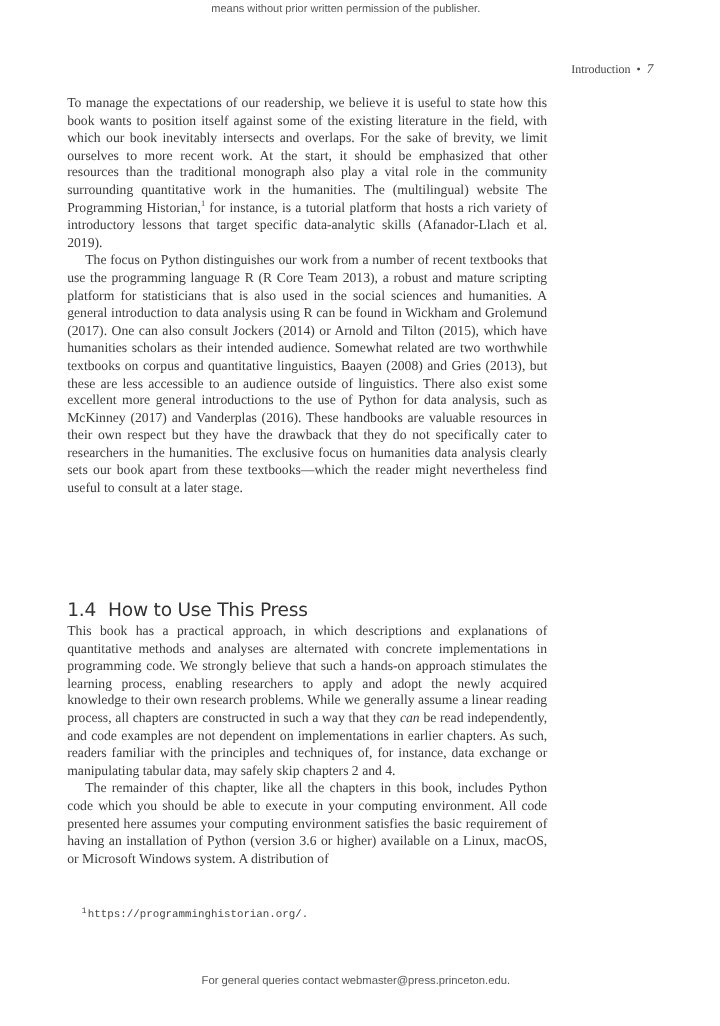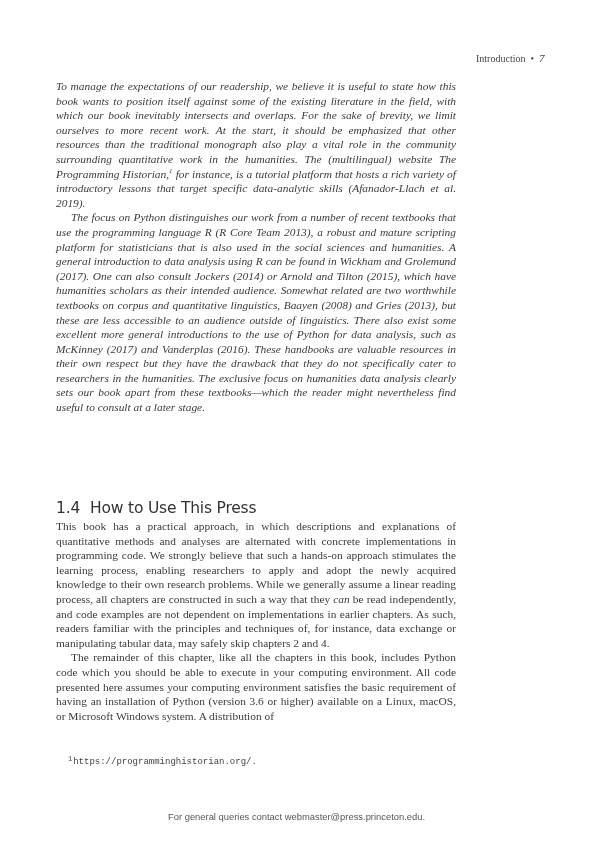--- a/index.html
+++ b/index.html
@@ -15,21 +15,21 @@
     }
     .running-head .bullet { margin: 0 5px; }
     .running-head .pg { font-style: italic; font-size: 11px; }
     .body-text {
       position: absolute; left: 56px; width: 400px;
       font-family: "Liberation Serif", serif; font-size: 11.4px; line-height: 14.6px;
       color: #3a3a3a; text-align: justify; hyphens: manual;
     }
     .body-text p { margin: 0; }
     .body-text p.indent { text-indent: 15px; }
-    #block1 { top: 79px; font-style: italic; }
+    #block1 { top: 79px; }
     .heading {
       position: absolute; left: 56px; top: 486px;
       font-family: "DejaVu Sans", sans-serif; font-size: 15.5px; color: #333; font-weight: normal;
       letter-spacing: -0.2px;
     }
     .heading .num { margin-right: 10px; }
     #block2 { top: 519px; }
     sup { font-size: 7px; line-height: 0; vertical-align: 5px; }
     .footnote {
       position: absolute; left: 68px; top: 757px;
@@ -39,20 +39,21 @@
     .footer {
       position: absolute; left: 168px; top: 811px;
       font-family: "Liberation Sans", sans-serif; font-size: 9.4px; color: #555;
     }
     em { font-style: italic; }
   </style>
 </head>
 <body>
 
 <div class="copyright">
+  <div>means without prior written permission of the publisher.</div>
 </div>
 
 <div class="running-head">
   <span>Introduction</span><span class="bullet">•</span><span class="pg">7</span>
 </div>
 
 <div class="body-text" id="block1">
   <p><span>To manage the expectations of our readership, we believe it is useful to state how this book wants to position itself against some of the existing literature in the field, with which our book inevitably intersects and overlaps. For the sake of brevity, we limit ourselves to more recent work. At the start, it should be emphasized that other resources than the traditional monograph also play a vital role in the community surrounding quantitative work in the humani­ties. The (multilingual) website The Programming Historian,</span><sup>1</sup><span> for instance, is a tutorial platform that hosts a rich variety of introductory lessons that target specific data-analytic skills (Afanador-Llach et al. 2019).</span></p>
   <p class="indent">The focus on Python distinguishes our work from a number of recent text­books that use the programming language R (R Core Team 2013), a robust and mature scripting platform for statisticians that is also used in the social sciences and humanities. A general introduction to data analysis using R can be found in Wickham and Grolemund (2017). One can also consult Jockers (2014) or Arnold and Tilton (2015), which have humanities scholars as their intended audience. Somewhat related are two worthwhile textbooks on cor­pus and quantitative linguistics, Baayen (2008) and Gries (2013), but these are less accessible to an audience outside of linguistics. There also exist some excellent more general introductions to the use of Python for data analy­sis, such as McKinney (2017) and Vanderplas (2016). These handbooks are valuable resources in their own respect but they have the drawback that they do not specifically cater to researchers in the humanities. The exclu­sive focus on humanities data analysis clearly sets our book apart from these textbooks—which the reader might nevertheless find useful to consult at a later stage.</p>
 </div>

